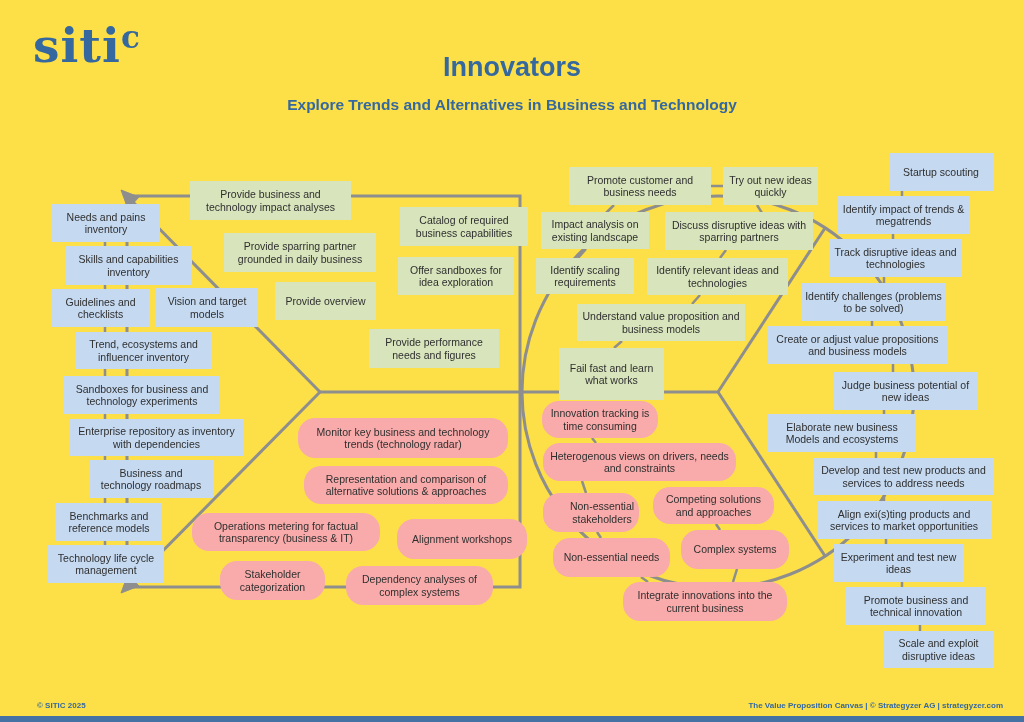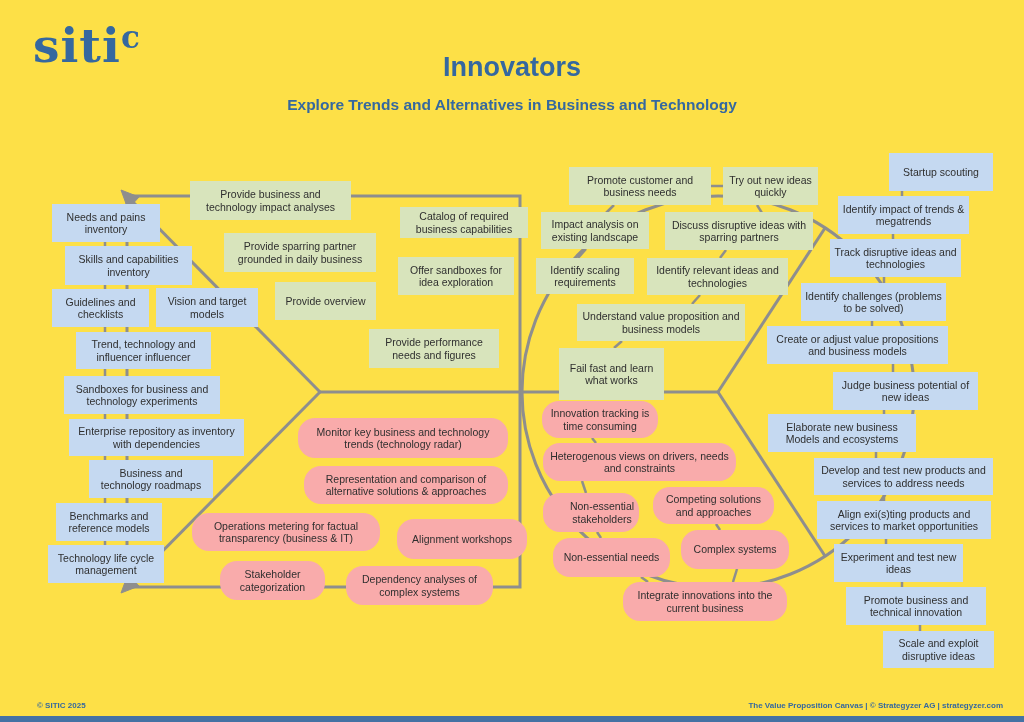--- a/index.html
+++ b/index.html
@@ -84,30 +84,30 @@
 
   <div class="logo"><span class="base">siti</span><span class="sup">c</span></div>
   <div class="page-title">Innovators</div>
   <div class="page-subtitle">Explore Trends and Alternatives in Business and Technology</div>
 
   <div>
       <div class="node blue" style="left: 52px; top: 204px; width: 108px; height: 38px;">Needs and pains inventory</div>
       <div class="node blue" style="left: 65px; top: 246px; width: 127px; height: 39px;">Skills and capabilities inventory</div>
       <div class="node blue" style="left: 52px; top: 289px; width: 97px; height: 38px;">Guidelines and checklists</div>
       <div class="node blue" style="left: 156px; top: 288px; width: 102px; height: 39px;">Vision and target models</div>
-      <div class="node blue" style="left: 76px; top: 332px; width: 135px; height: 37px;">Trend, technology and influencer influencer</div>
+      <div class="node blue" style="left: 76px; top: 332px; width: 135px; height: 37px;">Trend, ecosystems and influencer inventory</div>
       <div class="node blue" style="left: 64px; top: 376px; width: 156px; height: 38px; text-align: center;">Sandboxes for business and technology experiments</div>
       <div class="node blue" style="left: 69px; top: 419px; width: 175px; height: 37px;">Enterprise repository as inventory with dependencies</div>
       <div class="node blue" style="left: 89px; top: 460px; width: 124px; height: 38px;">Business and technology roadmaps</div>
       <div class="node blue" style="left: 56px; top: 503px; width: 106px; height: 38px;">Benchmarks and reference models</div>
       <div class="node blue" style="left: 48px; top: 545px; width: 116px; height: 38px;">Technology life cycle management</div>
       <div class="node green" style="left: 190px; top: 181px; width: 161px; height: 39px;">Provide business and technology impact analyses</div>
       <div class="node green" style="left: 224px; top: 233px; width: 152px; height: 39px;">Provide sparring partner grounded in daily business</div>
       <div class="node green" style="left: 275px; top: 282px; width: 101px; height: 38px;">Provide overview</div>
-      <div class="node green" style="left: 400px; top: 207px; width: 128px; height: 31px;">Catalog of required business capabilities</div>
+      <div class="node green" style="left: 400px; top: 207px; width: 128px; height: 39px;">Catalog of required business capabilities</div>
       <div class="node green" style="left: 398px; top: 257px; width: 116px; height: 38px;">Offer sandboxes for idea exploration</div>
       <div class="node green" style="left: 369px; top: 329px; width: 130px; height: 39px;">Provide performance needs and figures</div>
       <div class="node green" style="left: 569px; top: 167px; width: 142px; height: 38px;">Promote customer and business needs</div>
       <div class="node green" style="left: 723px; top: 167px; width: 95px; height: 38px;">Try out new ideas quickly</div>
       <div class="node green" style="left: 541px; top: 212px; width: 108px; height: 37px;">Impact analysis on existing landscape</div>
       <div class="node green" style="left: 665px; top: 212px; width: 148px; height: 38px;">Discuss disruptive ideas with sparring partners</div>
       <div class="node green" style="left: 536px; top: 258px; width: 98px; height: 36px;">Identify scaling requirements</div>
       <div class="node green" style="left: 647px; top: 258px; width: 141px; height: 37px;">Identify relevant ideas and technologies</div>
       <div class="node green" style="left: 577px; top: 304px; width: 168px; height: 37px;">Understand value proposition and business models</div>
       <div class="node green" style="left: 559px; top: 348px; width: 105px; height: 52px;">Fail fast and learn what works</div>

